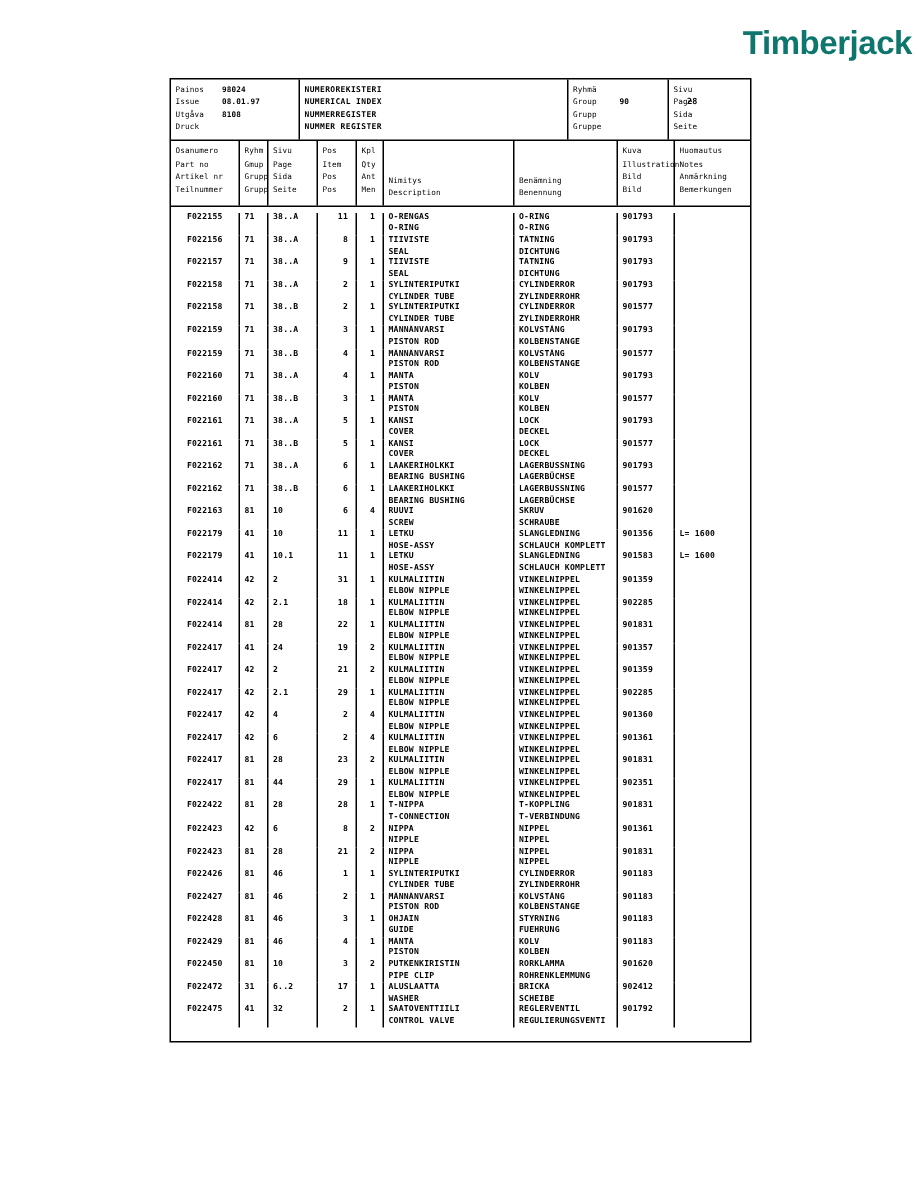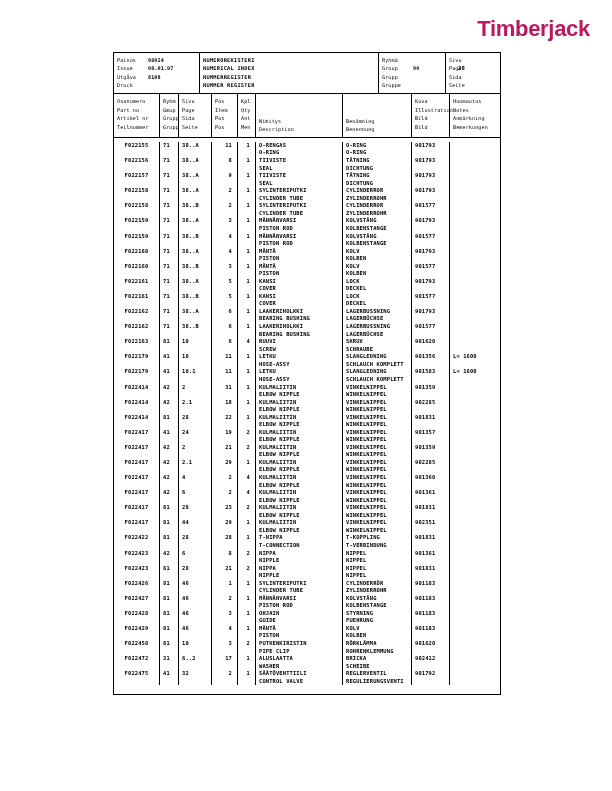--- a/index.html
+++ b/index.html
@@ -12,27 +12,27 @@
     height: 791px;
     position: relative;
     font-family: "DejaVu Sans Mono", monospace;
     color: #000000;
     overflow: hidden;
   }
 
   
   .brand {
     position: absolute;
-    right: 22px;
+    right: 4px;
     top: 16px;
     font-family: "Liberation Sans", sans-serif;
     font-weight: bold;
     font-size: 22px;
     letter-spacing: -0.3px;
-    color: #be185d;
+    color: #0f766e;
   }
 
   
   .sheet {
     position: absolute;
     left: 113px;
     top: 52px;
     width: 388px;
     border: 1.3px solid #000;
     box-sizing: border-box;

